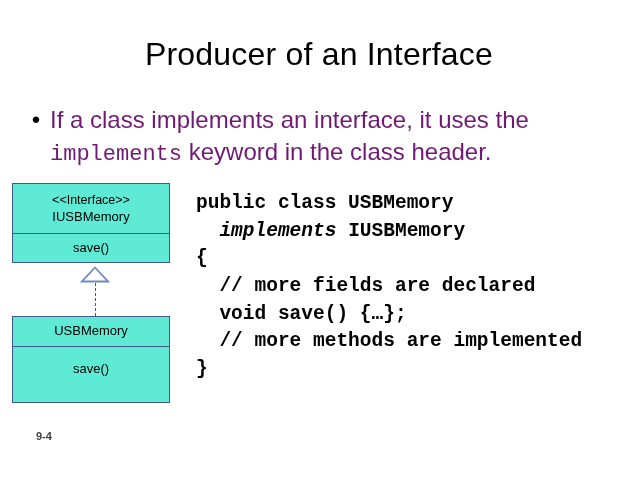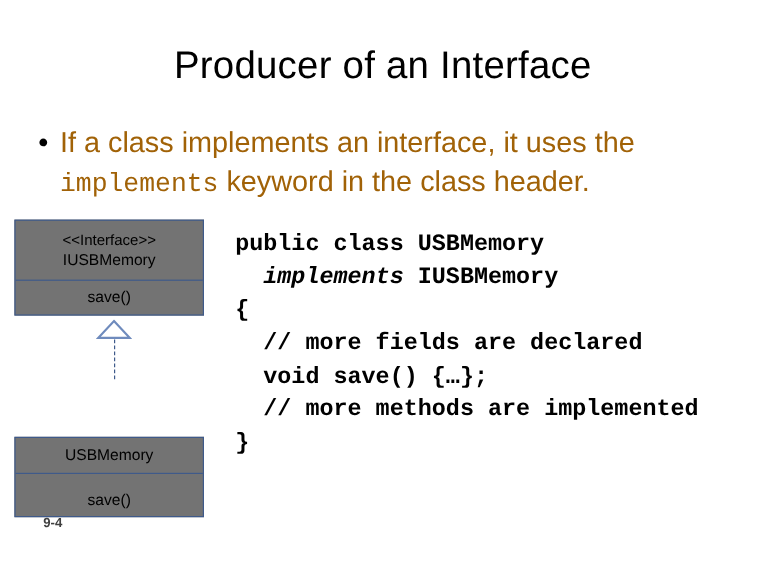--- a/index.html
+++ b/index.html
@@ -44,32 +44,32 @@
     font-size: 24px;
     line-height: 1.35;
     color: #000;
     width: 28px;
     flex: 0 0 28px;
     text-align: center;
   }
   .bullet-text {
     font-size: 24px;
     line-height: 1.35;
-    color: #a16207;
+    color: #701a75;
     flex: 1;
   }
   .mono-inline {
     font-family: "Liberation Mono", monospace;
     font-size: 22px;
   }
   
   .uml-box {
     position: absolute;
     border: 1.5px solid #3f5a8a;
-    background: #737373;
+    background: #5eead4;
     box-sizing: border-box;
   }
   .uml-iface {
     left: 12px;
     top: 183px;
     width: 158px;
     height: 80px;
   }
   .uml-iface .compartment-top {
     height: 50px;
@@ -84,22 +84,21 @@
   .uml-iface .compartment-bottom {
     height: 28px;
     display: flex;
     align-items: center;
     justify-content: center;
   }
   .uml-class {
     left: 12px;
     top: 316px;
     width: 158px;
-    height: 67px;
-    margin-top: 48px;
+    height: 87px;
   }
   .uml-class .compartment-top {
     height: 30px;
     border-bottom: 1.5px solid #3f5a8a;
     box-sizing: border-box;
     display: flex;
     align-items: center;
     justify-content: center;
   }
   .uml-class .compartment-bottom {

